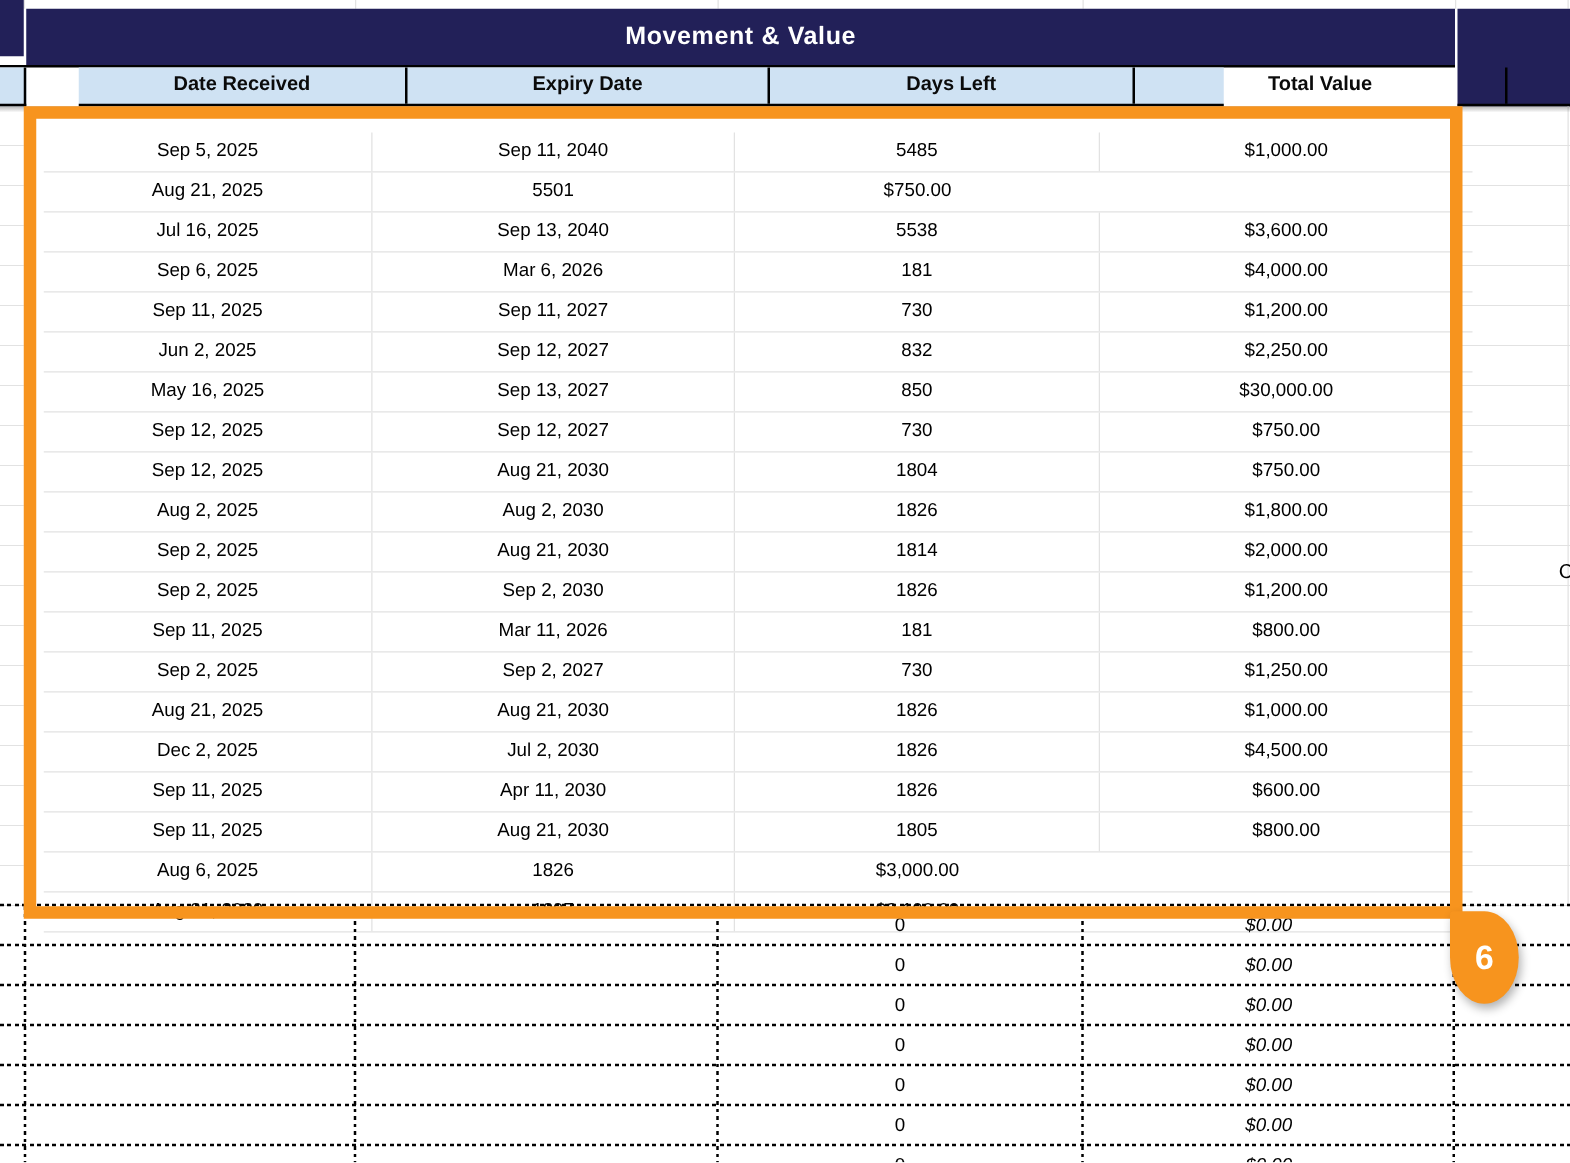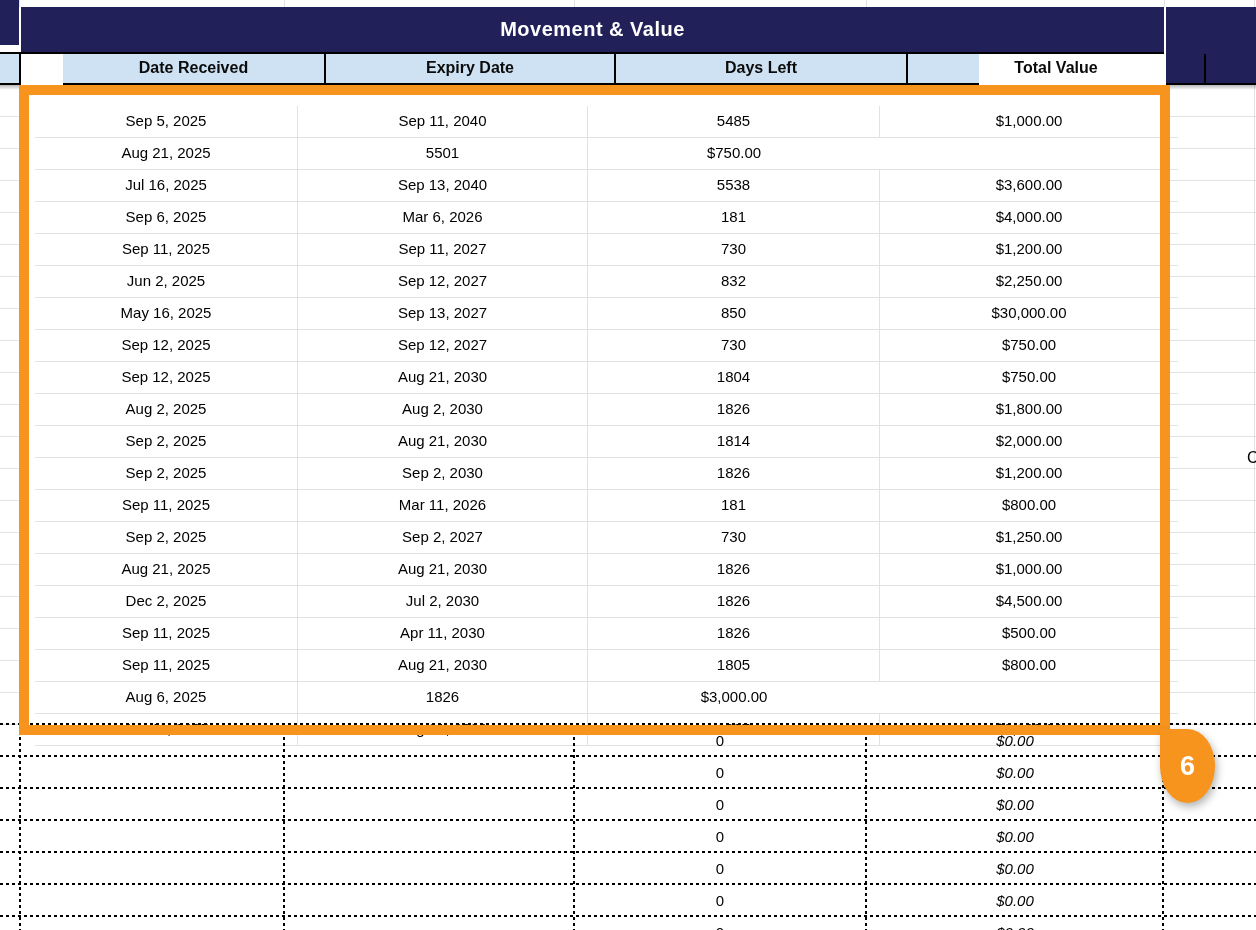--- a/index.html
+++ b/index.html
@@ -214,35 +214,34 @@
       <div class="row">
     <div class="cell">Dec 2, 2025</div>
     <div class="cell">Jul 2, 2030</div>
     <div class="cell">1826</div>
     <div class="cell">$4,500.00</div>
   </div>
       <div class="row">
     <div class="cell">Sep 11, 2025</div>
     <div class="cell">Apr 11, 2030</div>
     <div class="cell">1826</div>
-    <div class="cell">$500.00</div>
+    <div class="cell">$600.00</div>
   </div>
       <div class="row">
     <div class="cell">Sep 11, 2025</div>
     <div class="cell">Aug 21, 2030</div>
     <div class="cell">1805</div>
     <div class="cell">$800.00</div>
   </div>
       <div class="row">
     <div class="cell">Aug 6, 2025</div>
     <div class="cell">1826</div>
     <div class="cell">$3,000.00</div>
   </div>
       <div class="row">
-    <div class="cell">Jun 11, 2025</div>
     <div class="cell">Aug 21, 2030</div>
     <div class="cell">1897</div>
     <div class="cell">$3,100.00</div>
   </div>
     </div>
 
   <div class="edge-text">C</div>
 
   <div class="dot-h" style="top:723px"></div>
   <div id="empty-rows">

